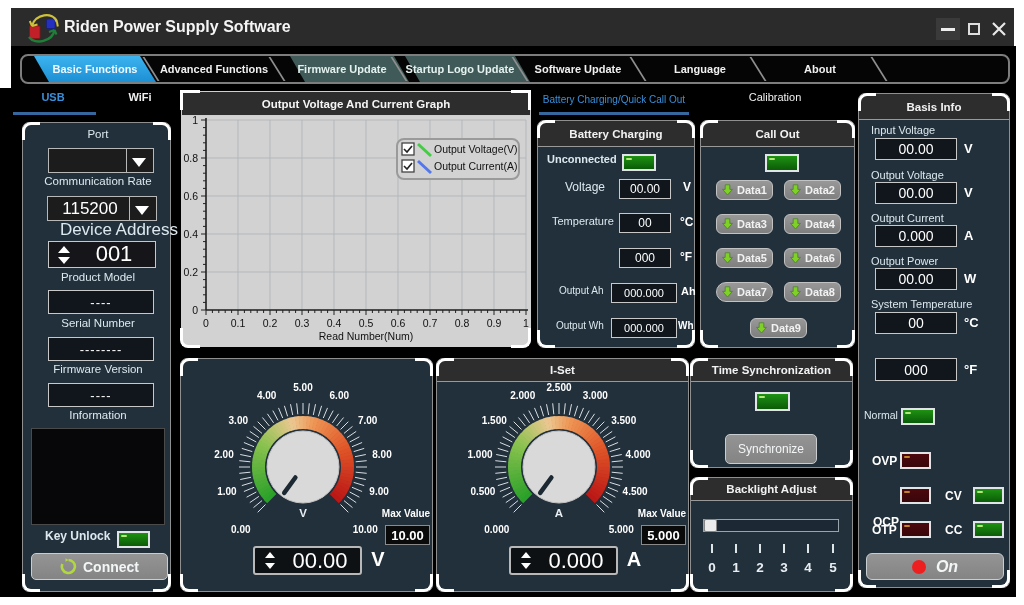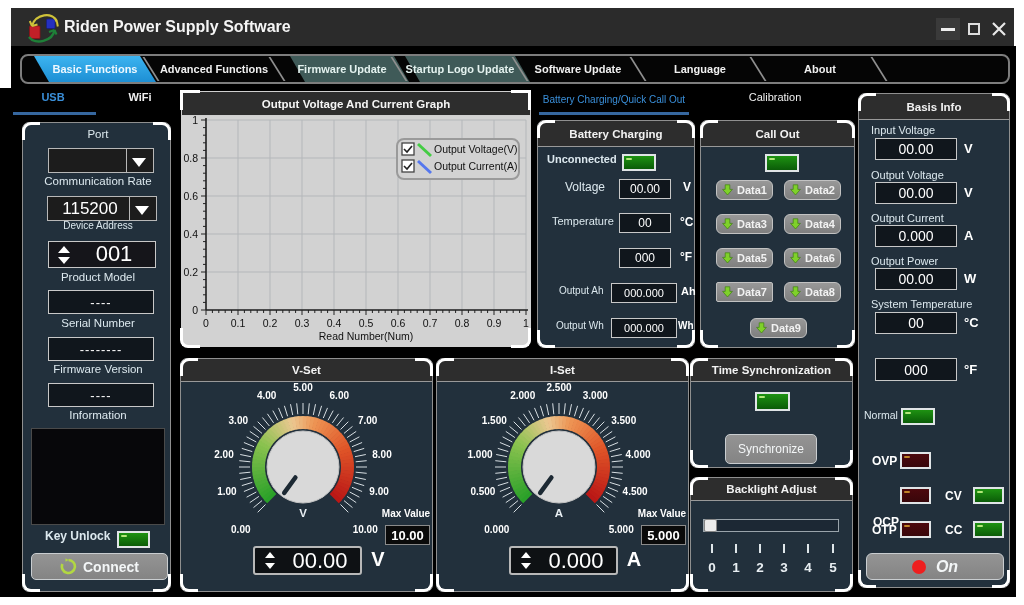--- a/index.html
+++ b/index.html
@@ -52,21 +52,21 @@
     <div style="position:absolute;left:25px;top:25px;width:106px;height:25px;background:#1c1c1c;border:1px solid #b8b8b8;">
       <div style="position:absolute;right:26px;top:0;width:1px;height:100%;background:#b8b8b8;"></div>
       <div style="position:absolute;right:7px;top:9px;width:0;height:0;border-left:7px solid transparent;border-right:7px solid transparent;border-top:9px solid #fff;"></div>
     </div>
     <div style="position:absolute;left:-5px;top:52px;width:160px;text-align:center;font-size:11.5px;color:#dce8ee;font-weight:normal;">Communication Rate</div>
     <div style="position:absolute;left:24px;top:73px;width:110px;height:25px;background:#1c1c1c;border:1px solid #b8b8b8;">
       <div style="position:absolute;right:26px;top:0;width:1px;height:100%;background:#b8b8b8;"></div>
       <div style="position:absolute;right:7px;top:9px;width:0;height:0;border-left:7px solid transparent;border-right:7px solid transparent;border-top:9px solid #fff;"></div>
       <div style="position:absolute;left:0;top:0;width:84px;height:23px;display:flex;align-items:center;justify-content:center;font-size:17px;color:#fff;">115200</div>
     </div>
-    <div style="position:absolute;left:-5px;top:97px;width:160px;text-align:center;font-size:10px;color:#dce8ee;font-weight:normal;">Device Address</div>
+    <div style="position:absolute;left:-5px;top:97px;width:160px;text-align:right;font-size:17px;color:#dce8ee;font-weight:normal;">Device Address</div>
     <div style="position:absolute;left:25px;top:118px;width:108px;height:27px;background:#15151a;border:1px solid #c8c8c8;"></div>
     <div style="position:absolute;left:35px;top:123px;width:0;height:0;border-left:6px solid transparent;border-right:6px solid transparent;border-bottom:7px solid #fff;"></div>
     <div style="position:absolute;left:35px;top:134px;width:0;height:0;border-left:6px solid transparent;border-right:6px solid transparent;border-top:7px solid #fff;"></div>
     <div style="position:absolute;left:56px;top:116px;width:70px;height:30px;display:flex;align-items:center;justify-content:center;font-size:22px;color:#fff;">001</div>
     <div style="position:absolute;left:-5px;top:148px;width:160px;text-align:center;font-size:11.5px;color:#dce8ee;font-weight:normal;">Product Model</div>
     <div style="position:absolute;left:25px;top:167px;width:106px;height:24px;background:#10161c;border:1px solid #c8c8c8;display:flex;align-items:center;justify-content:center;font-size:13px;color:#fff;font-weight:normal;letter-spacing:1px;">----</div>
     <div style="position:absolute;left:-5px;top:194px;width:160px;text-align:center;font-size:11.5px;color:#dce8ee;font-weight:normal;">Serial Number</div>
     <div style="position:absolute;left:25px;top:214px;width:106px;height:24px;background:#10161c;border:1px solid #c8c8c8;display:flex;align-items:center;justify-content:center;font-size:13px;color:#fff;font-weight:normal;letter-spacing:1px;">--------</div>
     <div style="position:absolute;left:-5px;top:240px;width:160px;text-align:center;font-size:11.5px;color:#dce8ee;font-weight:normal;">Firmware Version</div>
     <div style="position:absolute;left:25px;top:260px;width:106px;height:24px;background:#10161c;border:1px solid #c8c8c8;display:flex;align-items:center;justify-content:center;font-size:13px;color:#fff;font-weight:normal;letter-spacing:1px;">----</div>
@@ -263,21 +263,21 @@
       </svg>Data3</div>
     <div style="position:absolute;left:83px;top:93px;width:57px;height:20px;background:linear-gradient(#989898,#7f7f7f);border:1.5px solid #c2c2c2;border-radius:6px;display:flex;align-items:center;justify-content:center;font-size:11px;color:#f2f2f2;font-weight:bold;"><svg width="11" height="12" viewBox="0 0 11 12" style="margin-right:4px;">
         <path d="M3.2 0.8 h4.6 v4.6 h2.6 L5.5 11 L0.6 5.4 h2.6 z" fill="#7fd12a" stroke="#3f7f12" stroke-width="0.7"></path>
       </svg>Data4</div>
     <div style="position:absolute;left:15px;top:127px;width:57px;height:20px;background:linear-gradient(#989898,#7f7f7f);border:1.5px solid #c2c2c2;border-radius:6px;display:flex;align-items:center;justify-content:center;font-size:11px;color:#f2f2f2;font-weight:bold;"><svg width="11" height="12" viewBox="0 0 11 12" style="margin-right:4px;">
         <path d="M3.2 0.8 h4.6 v4.6 h2.6 L5.5 11 L0.6 5.4 h2.6 z" fill="#7fd12a" stroke="#3f7f12" stroke-width="0.7"></path>
       </svg>Data5</div>
     <div style="position:absolute;left:83px;top:127px;width:57px;height:20px;background:linear-gradient(#989898,#7f7f7f);border:1.5px solid #c2c2c2;border-radius:6px;display:flex;align-items:center;justify-content:center;font-size:11px;color:#f2f2f2;font-weight:bold;"><svg width="11" height="12" viewBox="0 0 11 12" style="margin-right:4px;">
         <path d="M3.2 0.8 h4.6 v4.6 h2.6 L5.5 11 L0.6 5.4 h2.6 z" fill="#7fd12a" stroke="#3f7f12" stroke-width="0.7"></path>
       </svg>Data6</div>
-    <div style="position:absolute;left:15px;top:161px;width:57px;height:20px;background:linear-gradient(#989898,#7f7f7f);border:1.5px solid #c2c2c2;border-radius:2px;display:flex;align-items:center;justify-content:center;font-size:11px;color:#f2f2f2;font-weight:bold;"><svg width="11" height="12" viewBox="0 0 11 12" style="margin-right:4px;">
+    <div style="position:absolute;left:15px;top:161px;width:57px;height:20px;background:linear-gradient(#989898,#7f7f7f);border:1.5px solid #c2c2c2;border-radius:10px;display:flex;align-items:center;justify-content:center;font-size:11px;color:#f2f2f2;font-weight:bold;"><svg width="11" height="12" viewBox="0 0 11 12" style="margin-right:4px;">
         <path d="M3.2 0.8 h4.6 v4.6 h2.6 L5.5 11 L0.6 5.4 h2.6 z" fill="#7fd12a" stroke="#3f7f12" stroke-width="0.7"></path>
       </svg>Data7</div>
     <div style="position:absolute;left:83px;top:161px;width:57px;height:20px;background:linear-gradient(#989898,#7f7f7f);border:1.5px solid #c2c2c2;border-radius:6px;display:flex;align-items:center;justify-content:center;font-size:11px;color:#f2f2f2;font-weight:bold;"><svg width="11" height="12" viewBox="0 0 11 12" style="margin-right:4px;">
         <path d="M3.2 0.8 h4.6 v4.6 h2.6 L5.5 11 L0.6 5.4 h2.6 z" fill="#7fd12a" stroke="#3f7f12" stroke-width="0.7"></path>
       </svg>Data8</div>
     <div style="position:absolute;left:49px;top:197px;width:57px;height:20px;background:linear-gradient(#989898,#7f7f7f);border:1.5px solid #c2c2c2;border-radius:6px;display:flex;align-items:center;justify-content:center;font-size:11px;color:#f2f2f2;font-weight:bold;"><svg width="11" height="12" viewBox="0 0 11 12" style="margin-right:4px;">
         <path d="M3.2 0.8 h4.6 v4.6 h2.6 L5.5 11 L0.6 5.4 h2.6 z" fill="#7fd12a" stroke="#3f7f12" stroke-width="0.7"></path>
       </svg>Data9</div>
   </div>
 <div style="position:absolute;left:858px;top:93px;width:152px;height:495px;background:#22303c;border:1px solid #8f8f8f;border-radius:7px;">
@@ -326,21 +326,20 @@
     <div style="position:absolute;left:86px;top:429px;font-size:12px;font-weight:bold;color:#fff;">CC</div>
     <div style="position:absolute;left:114px;top:427px;width:31px;height:17px;background:linear-gradient(#1e9212,#0b5c08);border:2px solid #e0e4e6;">
       <div style="position:absolute;left:2px;top:2px;width:6px;height:2px;background:#b4e87a;border-radius:1px;"></div>
     </div>
     <div style="position:absolute;left:7px;top:459px;width:138px;height:27px;background:linear-gradient(#949494,#848484);border:1.5px solid #c9cdd0;border-radius:6px;display:flex;align-items:center;justify-content:center;font-size:16px;color:#f3f6f7;font-weight:bold;font-style:italic;">
       <span style="display:inline-block;width:14px;height:14px;border-radius:50%;background:#ee1f1f;margin-right:10px;"></span>
       <span style="font-size:16px;">On</span>
     </div>
   </div>
 <div style="position:absolute;left:180px;top:358px;width:253px;height:234px;background:#22303c;border:1px solid #8f8f8f;border-radius:7px;">
-    <div style="position:absolute;left:0;top:0;width:100%;height:23px;background:#2d2d2d;border-bottom:1px solid #999;border-top-left-radius:6px;border-top-right-radius:6px;display:flex;align-items:center;justify-content:center;font-size:11.5px;font-weight:bold;color:#f2f2f2;">V-Set</div>
     <div style="position:absolute;left:-1px;top:-1px;width:18px;height:18px;border-left:3.5px solid #fff;border-top:3.5px solid #fff;border-top-left-radius:9px;"></div>
     <div style="position:absolute;right:-1px;top:-1px;width:18px;height:18px;border-right:3.5px solid #fff;border-top:3.5px solid #fff;border-top-right-radius:9px;"></div>
     <div style="position:absolute;left:-1px;bottom:-1px;width:18px;height:18px;border-left:3.5px solid #fff;border-bottom:3.5px solid #fff;border-bottom-left-radius:9px;"></div>
     <div style="position:absolute;right:-1px;bottom:-1px;width:18px;height:18px;border-right:3.5px solid #fff;border-bottom:3.5px solid #fff;border-bottom-right-radius:9px;"></div>
     <svg width="253" height="211" viewBox="0 0 253 211" style="position:absolute;left:0;top:23px;">
       <line x1="84.5" y1="122.5" x2="76.7" y2="130.3" stroke="#d8dfe3" stroke-width="1"></line>
       <line x1="81.0" y1="118.6" x2="72.5" y2="125.6" stroke="#d8dfe3" stroke-width="1"></line>
       <line x1="77.9" y1="114.4" x2="68.8" y2="120.6" stroke="#d8dfe3" stroke-width="1"></line>
       <line x1="75.3" y1="110.0" x2="65.6" y2="115.2" stroke="#d8dfe3" stroke-width="1"></line>
       <line x1="73.0" y1="105.3" x2="62.9" y2="109.5" stroke="#d8dfe3" stroke-width="1"></line>

